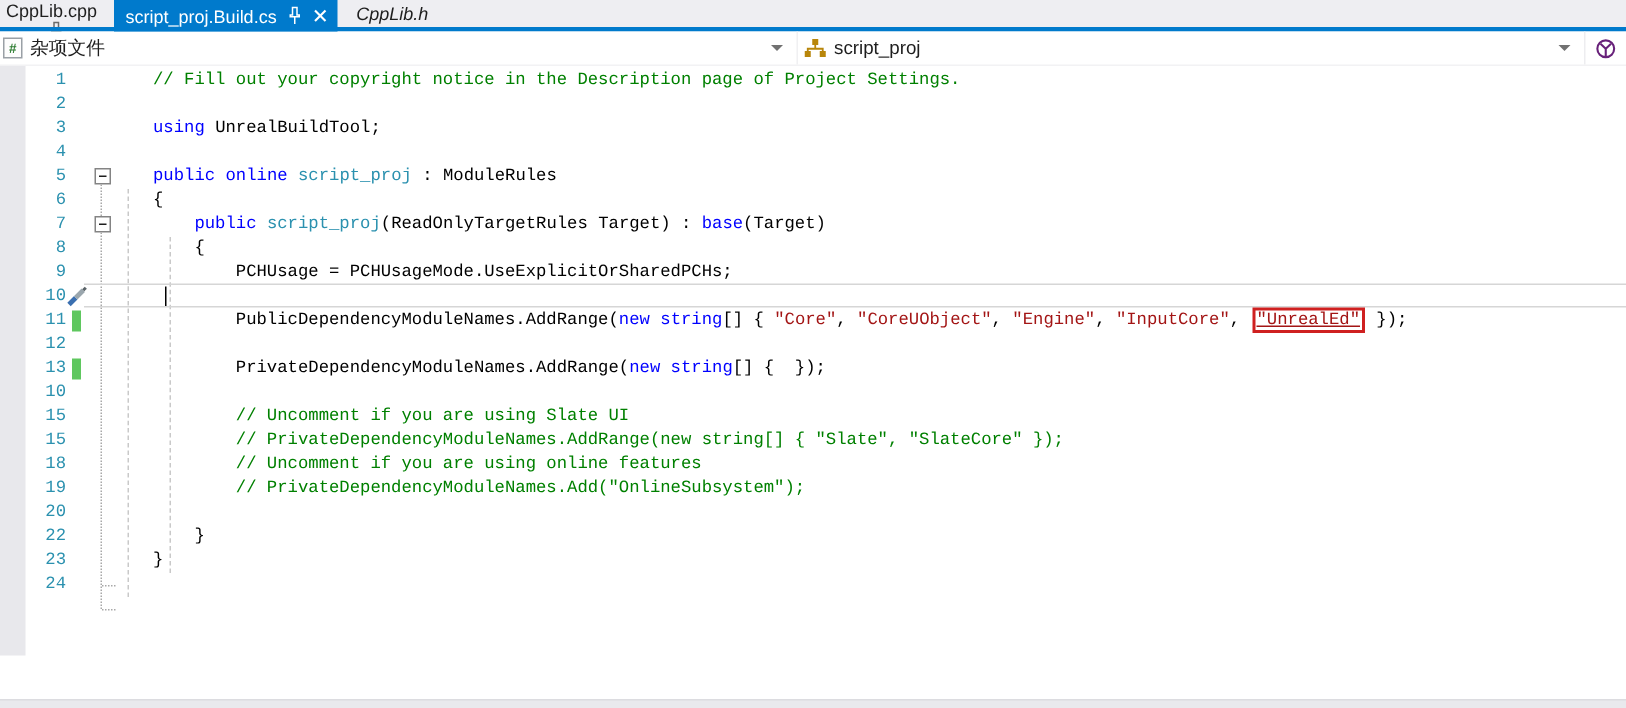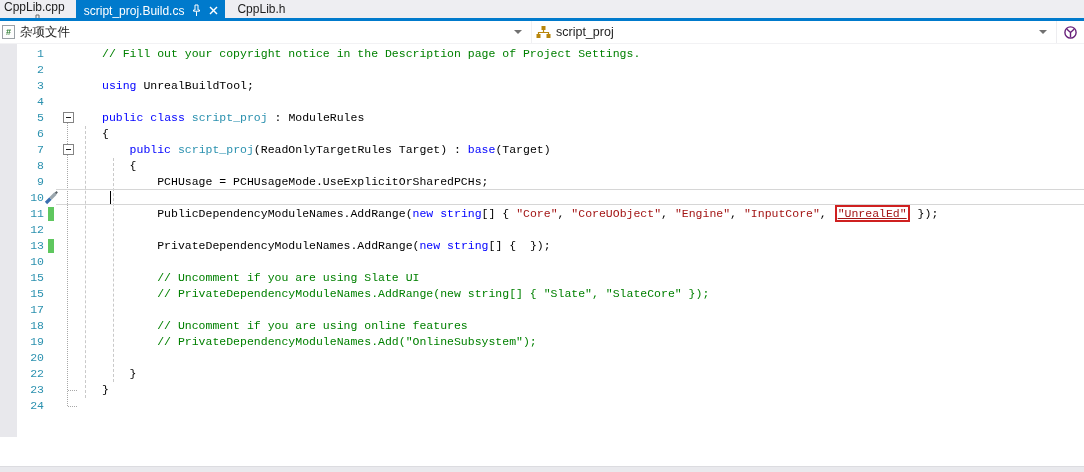--- a/index.html
+++ b/index.html
@@ -7,21 +7,21 @@
               font-family:"Liberation Sans", sans-serif; }
   .page { position:relative; width:1084px; height:472px; background:#fff; }
 
   
   .tabbar { position:absolute; top:0; left:0; right:0; height:21px; background:#eeeef2; }
   .tabbar::after { content:""; position:absolute; left:0; right:0; bottom:0; height:3px; background:#007acc; }
   .tab { position:relative; float:left; display:flex; align-items:center; height:18px;
          font-size:12px; color:#1e1e1e; cursor:default; }
   .tab.inactive { background:#eeeef2; padding:0 9px 0 4px; margin-right:2px;flex-direction:column; }
   .tab.active { background:#007acc; color:#fff; height:21px; padding:0 7px 0 8px; z-index:2; margin-right:2px;justify-content:center; }
-  .tab.plain { background:transparent; padding:0 12px 0 10px; }
+  .tab.plain { background:transparent; padding:0 12px 0 10px;font-style:italic; }
   .tab-label { white-space:nowrap; }
   .tab .icon-btn { margin-left:7px; display:inline-flex; align-items:center; }
 
   
   .navbar { position:absolute; top:21px; left:0; right:0; height:23px; background:#ffffff;
             display:flex; align-items:stretch; border-bottom:1px solid #f2f2f4; }
   .nav-dd { display:flex; align-items:center; font-size:12.5px; color:#1e1e1e; }
   .nav-dd.leftdd { width:532px; padding-left:2px; border-right:1px solid #f0f0f2; }
   .nav-dd.rightdd { flex:1; padding-left:4px; }
   .nav-dd .dd-label { margin-left:5px; white-space:nowrap; }
@@ -167,21 +167,21 @@
           <span class="codetext"></span>
         </div>
         <div class="row">
           <span class="ln">5</span>
           <span class="chg"></span>
           <span class="fold">
             <span class="foldbox">
               <span class="minus"></span>
             </span>
           </span>
-          <span class="codetext"><span class="tk-kw">public</span><span class="tk-plain"> </span><span class="tk-kw">class</span><span class="tk-plain"> </span><span class="tk-type">script_proj</span><span class="tk-plain"> : ModuleRules</span></span>
+          <span class="codetext"><span class="tk-kw">public</span><span class="tk-plain"> </span><span class="tk-kw">online</span><span class="tk-plain"> </span><span class="tk-type">script_proj</span><span class="tk-plain"> : ModuleRules</span></span>
         </div>
         <div class="row">
           <span class="ln">6</span>
           <span class="chg"></span>
           <span class="fold"></span>
           <span class="codetext"><span class="tk-plain">{</span></span>
         </div>
         <div class="row">
           <span class="ln">7</span>
           <span class="chg"></span>
@@ -242,26 +242,20 @@
           <span class="ln">15</span>
           <span class="chg"></span>
           <span class="fold"></span>
           <span class="codetext"><span class="tk-comment">        // Uncomment if you are using Slate UI</span></span>
         </div>
         <div class="row">
           <span class="ln">15</span>
           <span class="chg"></span>
           <span class="fold"></span>
           <span class="codetext"><span class="tk-comment">        // PrivateDependencyModuleNames.AddRange(new string[] { "Slate", "SlateCore" });</span></span>
-        </div>
-        <div class="row">
-          <span class="ln">17</span>
-          <span class="chg"></span>
-          <span class="fold"></span>
-          <span class="codetext"></span>
         </div>
         <div class="row">
           <span class="ln">18</span>
           <span class="chg"></span>
           <span class="fold"></span>
           <span class="codetext"><span class="tk-comment">        // Uncomment if you are using online features</span></span>
         </div>
         <div class="row">
           <span class="ln">19</span>
           <span class="chg"></span>

